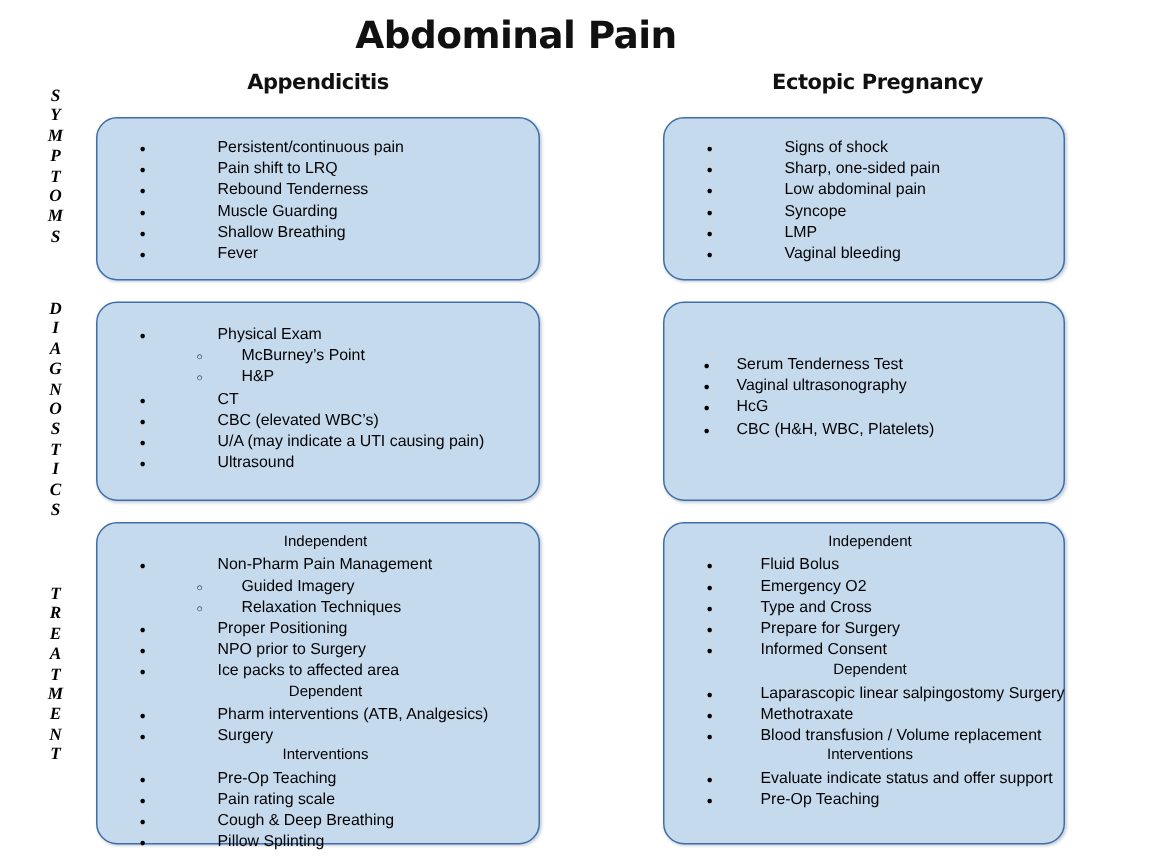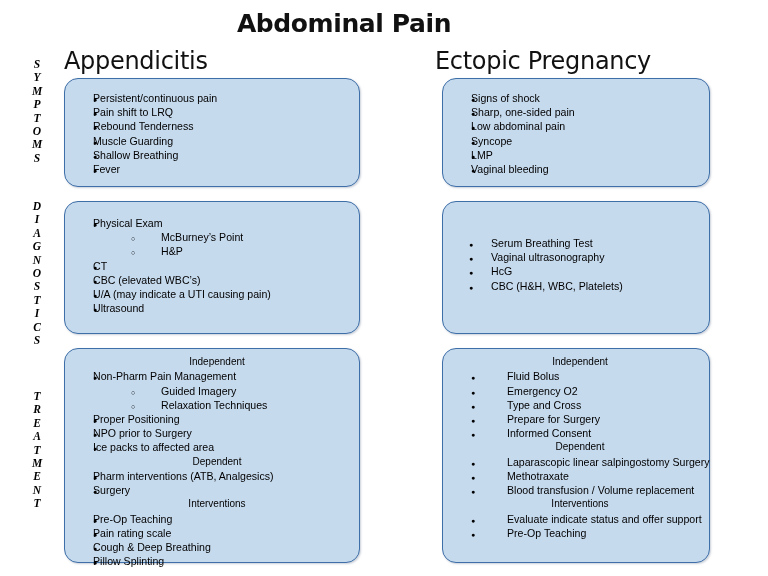--- a/index.html
+++ b/index.html
@@ -33,23 +33,24 @@
     font-weight: bold;
     font-size: 25px;
     letter-spacing: -0.4px;
     color: #111111;
   }
 
   
   .col-heading {
     position: absolute;
     top: 47px;
+    text-align: center;
     font-family: "DejaVu Sans", sans-serif;
-    font-weight: normal;
-    font-size: 24px;
+    font-weight: bold;
+    font-size: 14px;
     letter-spacing: -0.3px;
     color: #111111;
   }
   .col-heading.left  { left: 64px;  width: 296px; }
   .col-heading.right { left: 435px; width: 300px; }
 
   
   .row-label {
     position: absolute;
     left: 22px;
@@ -110,21 +111,21 @@
     left: 0;
     top: 0;
     width: 10px;
     text-align: left;
     font-size: 10.6px;
     line-height: 14.2px;
   }
   li.item > .txt { display: inline-block; }
 
   
-  ul.lvl1 > li.item { padding-left: 28px; }
+  ul.lvl1 > li.item { padding-left: 80px; }
   ul.lvl1 > li.item > .bullet { left: 28px; }
   ul.lvl1 > li.item > .bullet::before { content: "\25CF"; font-size: 7px; }
 
   
   ul.lvl2 > li.item { padding-left: 96px; }
   ul.lvl2 > li.item > .bullet { left: 66px; }
   ul.lvl2 > li.item > .bullet::before { content: "\25CB"; font-size: 7px; }
 
   .group-head {
     font-family: "Liberation Sans", sans-serif;
@@ -235,21 +236,21 @@
           <li class="item"><span class="bullet"></span><span class="txt">CBC (elevated WBC’s)</span></li>
           <li class="item"><span class="bullet"></span><span class="txt">U/A (may indicate a UTI causing  pain)</span></li>
           <li class="item"><span class="bullet"></span><span class="txt">Ultrasound</span></li>
         </ul>
       </div>
   </div>
 
   <div class="box right diag">
     <div class="content">
         <ul class="lvl1">
-          <li class="item"><span class="bullet"></span><span class="txt">Serum Breathing Test</span></li>
+          <li class="item"><span class="bullet"></span><span class="txt">Serum Tenderness Test</span></li>
           <li class="item"><span class="bullet"></span><span class="txt">Vaginal ultrasonography</span></li>
           <li class="item"><span class="bullet"></span><span class="txt">HcG</span></li>
           <li class="item"><span class="bullet"></span><span class="txt">CBC (H&amp;H, WBC, Platelets)</span></li>
         </ul>
       </div>
   </div>
 
   <div class="box left treat">
     <div class="content">
         <div class="group-head">Independent</div>

